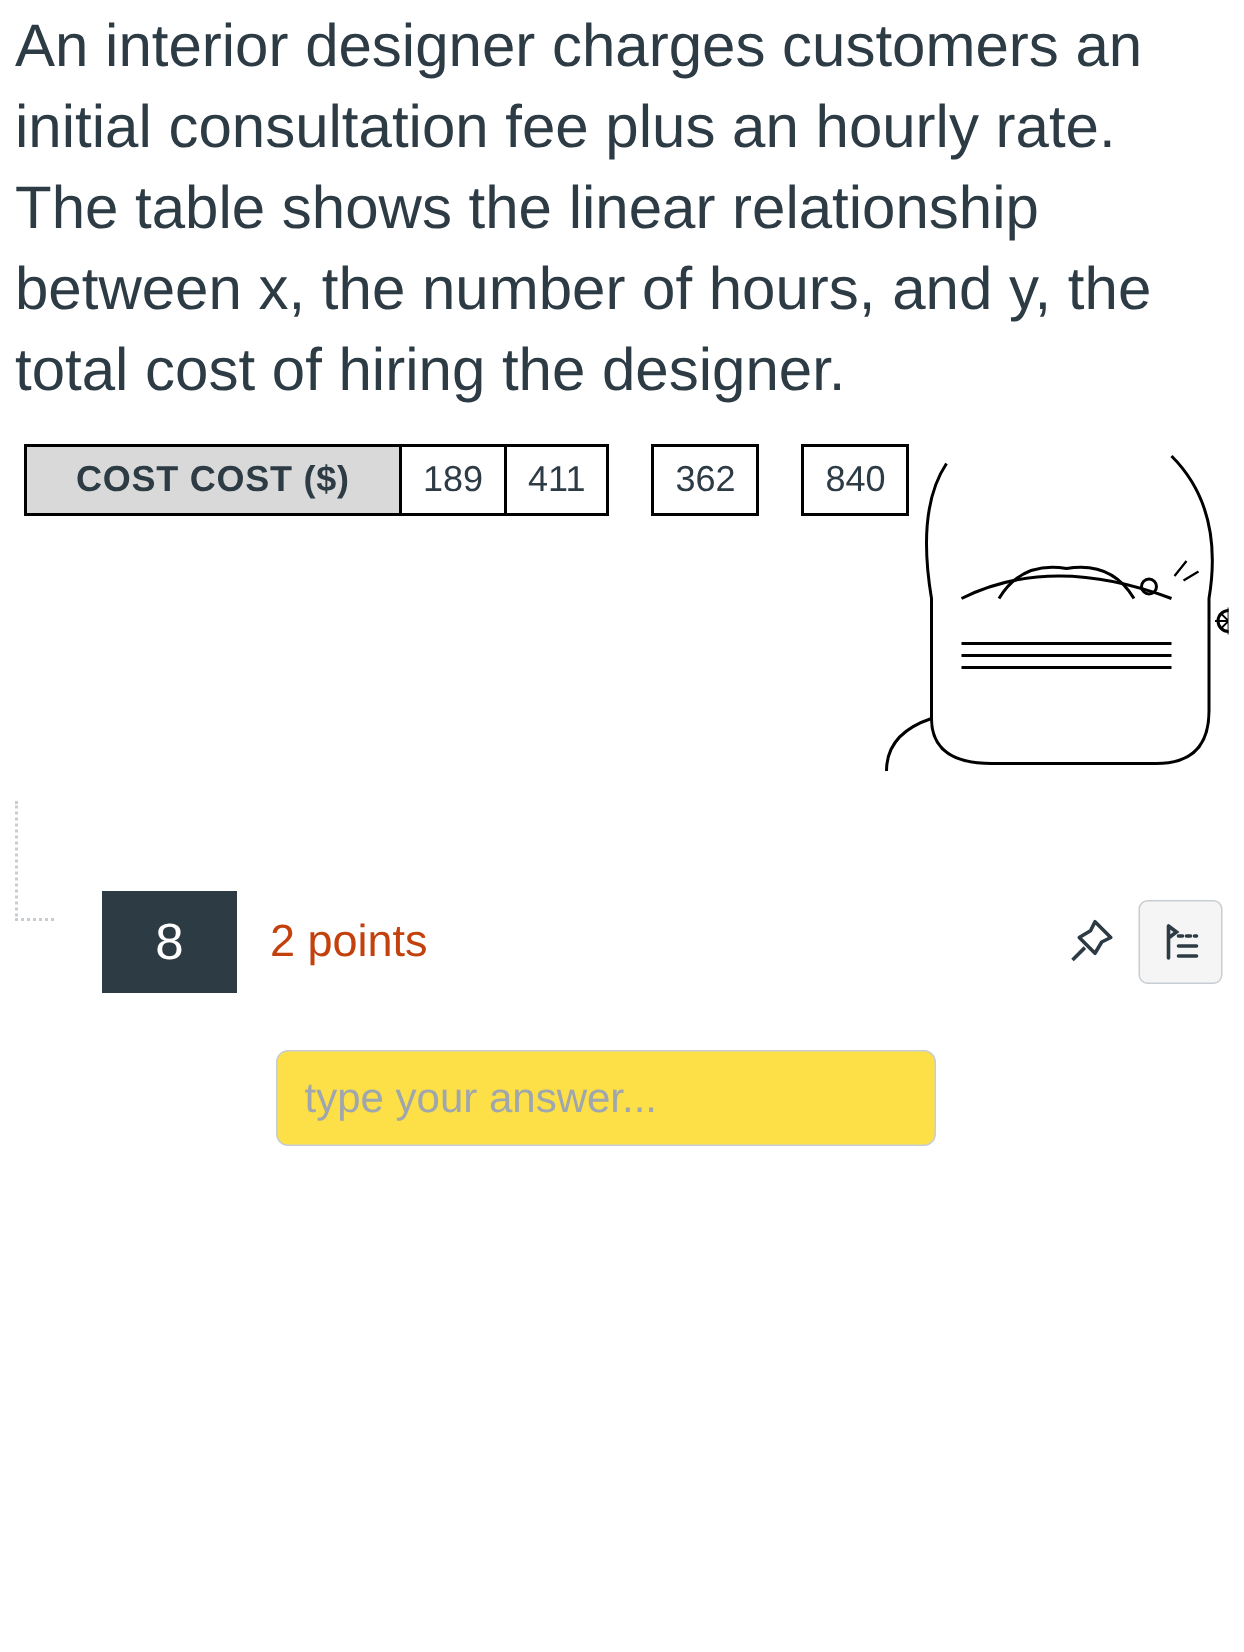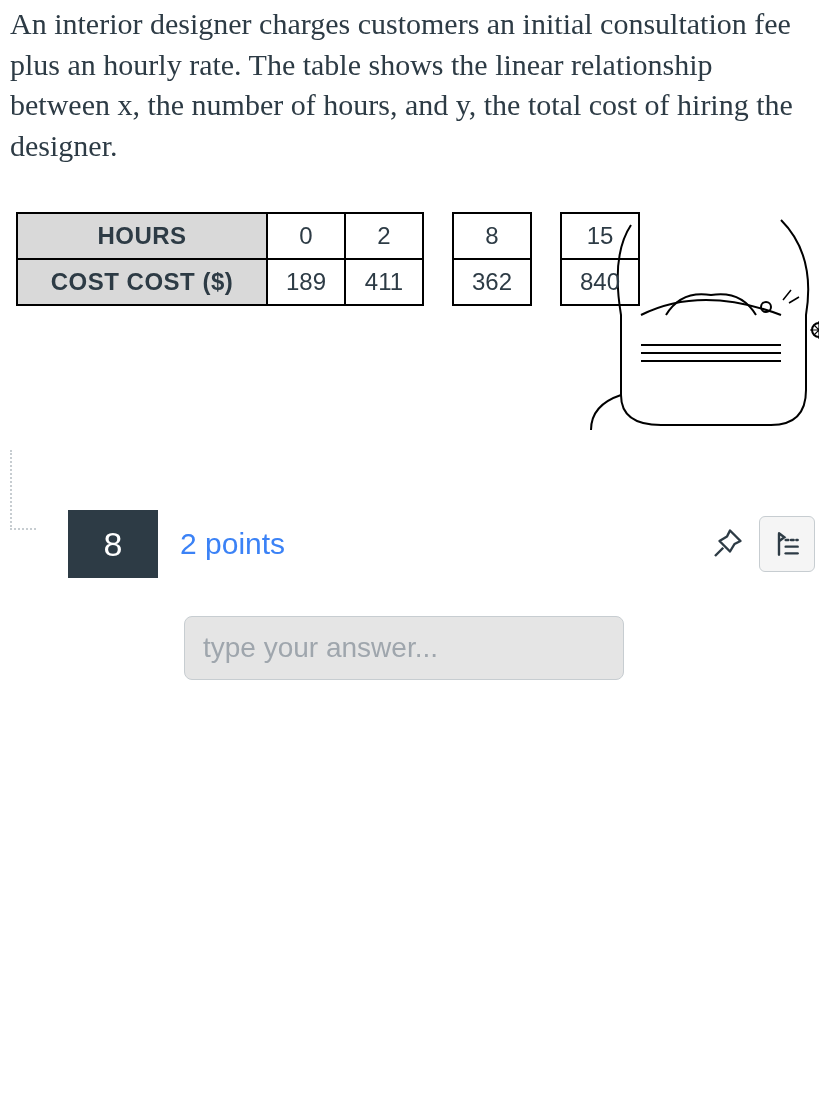--- a/index.html
+++ b/index.html
@@ -8,25 +8,24 @@
     padding: 0;
     font-family: -apple-system, BlinkMacSystemFont, "Segoe UI", Helvetica, Arial, sans-serif;
     color: #2d3b45;
     background: #fff;
     width: 829px;
   }
   .top-section {
     padding: 4px 10px 0 10px;
   }
   .prompt-text {
-    font-size: 30px;
+    font-size: 40px;
     line-height: 1.35;
     color: #2d3b45;
-    margin-bottom: 24px;
-    font-family: Liberation Serif, serif;
+    margin-bottom: 0;
   }
   .img-wrap {
     position: relative;
     background: #fff;
     margin: 0 0 40px 0;
     height: 260px;
     overflow: hidden;
   }
   table.data {
     border-collapse: collapse;
@@ -90,21 +89,21 @@
     font-size: 34px;
     width: 90px;
     height: 68px;
     display: flex;
     align-items: center;
     justify-content: center;
     margin-left: 54px;
   }
   .points {
     font-size: 30px;
-    color: #3b82f6;
+    color: #c2410c;
   }
   .qicons {
     margin-left: auto;
     display: flex;
     gap: 14px;
     align-items: center;
   }
   .pin-icon {
     width: 36px; height: 36px;
     color: #2d3b45;
@@ -128,21 +127,21 @@
   .qbody p { margin: 0 0 4px 0; }
   .answer-input {
     margin-top: 10px;
     width: 440px;
     height: 64px;
     border: 1.5px solid #c7cdd1;
     border-radius: 8px;
     font-size: 28px;
     padding: 0 18px;
     color: #6f7780;
-    background:#e5e5e5;
+    background:#fde047;
     font-family: inherit;
   }
   .answer-input::placeholder { color: #9fa6ad; }
 </style>
 </head>
 <body>
 
 <div class="top-section">
   <div class="prompt-text">An interior designer charges customers an initial consultation fee plus an hourly rate. The table shows the linear relationship between x, the number of hours, and y, the total cost of hiring the designer.</div>
 
@@ -156,29 +155,20 @@
         <path d="M50 200 Q20 210 20 235"></path>
         <circle cx="195" cy="112" r="5"></circle>
         <circle cx="248" cy="135" r="7"></circle>
         <path d="M243 130 L253 140 M253 130 L243 140 M248 126 L248 144 M239 135 L257 135" stroke-width="1.2"></path>
         <path d="M212 105 L220 95 M218 108 L228 102" stroke-width="1.5"></path>
       </g>
     </svg>
 
     <table class="data">
       <tbody>
-          <tr>
-        <td class="hdr">HOURS</td>
-        <td class="c0">0</td>
-        <td class="c0">2</td>
-        <td class="gap"></td>
-        <td class="c0">8</td>
-        <td class="gap"></td>
-        <td class="c0">15</td>
-      </tr>
       <tr>
         <td class="hdr">COST COST ($)</td>
         <td>189</td>
         <td>411</td>
         <td class="gap"></td>
         <td>362</td>
         <td class="gap"></td>
         <td>840</td>
       </tr>
     </tbody>

